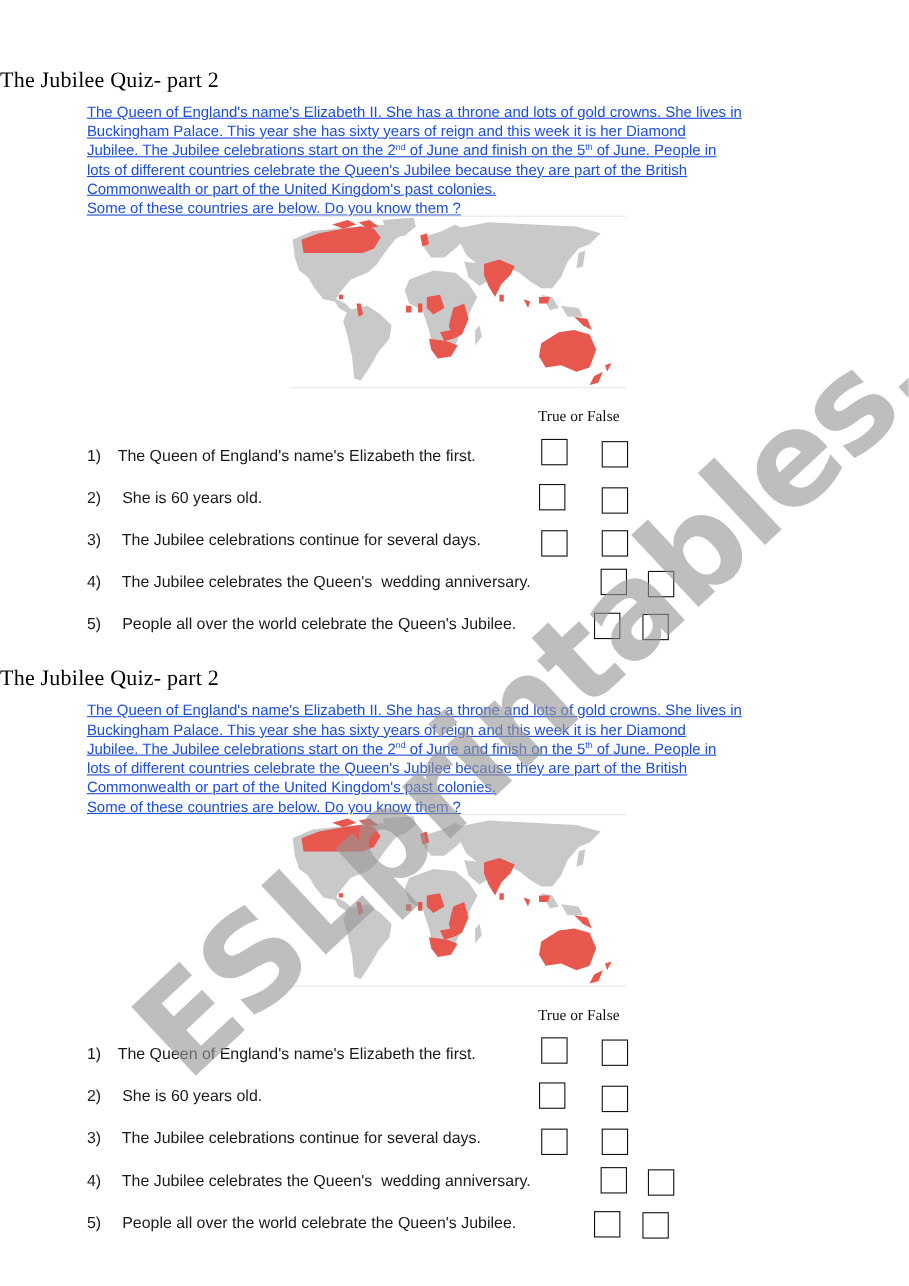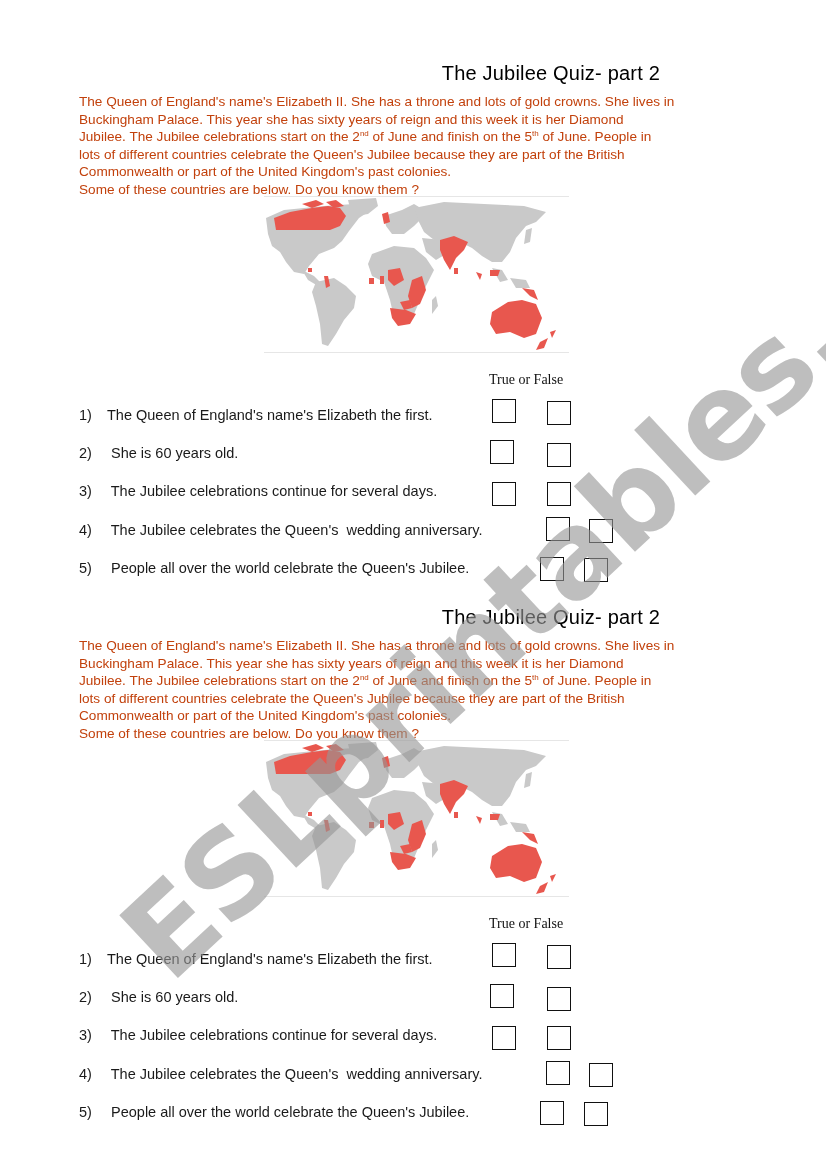--- a/index.html
+++ b/index.html
@@ -1,19 +1,19 @@
 <!DOCTYPE html>
 <html><head>
 <meta charset="utf-8">
 <style>
   html, body { margin: 0; padding: 0; background: #ffffff; }
   body { width: 826px; height: 1169px; position: relative; overflow: hidden; font-family: "Liberation Sans", sans-serif; color: #111; }
   .section { position: absolute; left: 0; width: 826px; height: 544px; }
-  .title { position: absolute; left: 0; width: 660px; top: 4px; text-align: right; font-family: Liberation Sans, sans-serif; font-size: 20px; color: #000; letter-spacing: 0.2px; }
-  .para { position: absolute; left: 79px; top: 35px; width: 680px; font-size: 13.6px; line-height: 17.6px; color: #c2410c; }
+  .title { position: absolute; left: 0; width: 660px; top: 4px; text-align: left; font-family: Liberation Serif, serif; font-size: 20px; color: #000; letter-spacing: 0.2px; }
+  .para { position: absolute; left: 79px; top: 35px; width: 680px; font-size: 13.6px; line-height: 17.6px; color: #1d4ed8; text-decoration: underline; }
   .para sup { font-size: 8px; line-height: 0; vertical-align: 5px; text-align: right; }
   .map { position: absolute; left: 264px; top: 138px; width: 305px; height: 158px; }
   .map .rule { position: absolute; left: 0; width: 305px; height: 1px; background: #e6e6e6; }
   .tf-label { position: absolute; left: 489px; top: 314px; font-family: "Liberation Serif", serif; font-size: 14px; color: #111; }
   .q { position: absolute; left: 79px; font-size: 14.5px; color: #1a1a1a; white-space: pre; }
   .q .num { display: inline-block; width: 28px; }
   .box { position: absolute; width: 24px; height: 24px; border: 1.2px solid #111; background: transparent; box-sizing: border-box; }
   .watermark { position: absolute; left: 60px; top: 545px; font-family: "DejaVu Sans", sans-serif; font-weight: bold; font-size: 118px; color: rgba(150,150,150,0.62); transform-origin: 0 0; transform: rotate(-43deg); white-space: nowrap; letter-spacing: -2px; pointer-events: none; }
 </style>
 </head>

